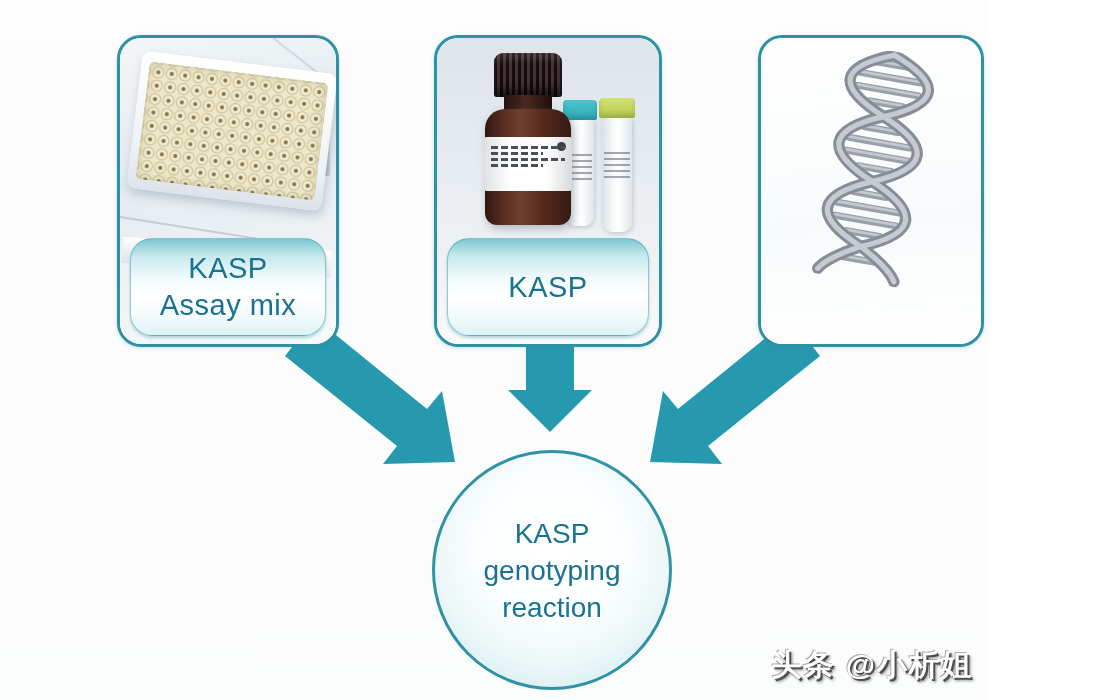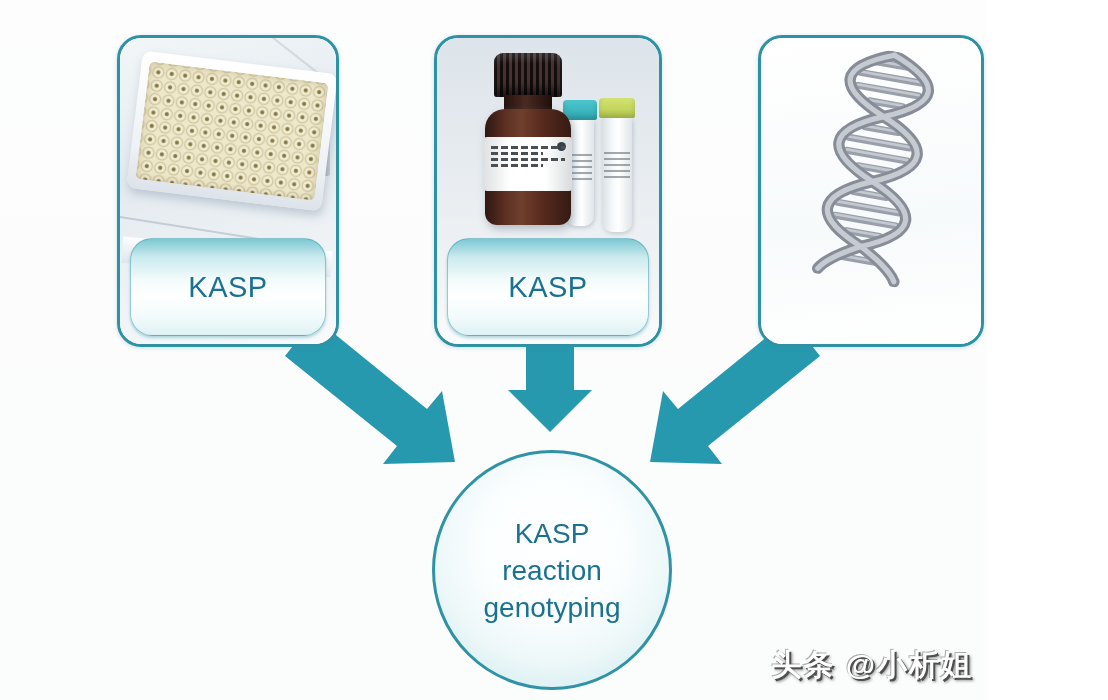--- a/index.html
+++ b/index.html
@@ -130,20 +130,21 @@
       <div class="zipper"></div>
       <div class="tray">
         <div class="plate"></div>
       </div>
       <div class="bagline b1"></div>
       <div class="bagline b3"></div>
       <div class="orangetag"></div>
     </div>
     <div class="plabel">
       <div class="ln">KASP</div>
+      <div class="ln">Assay mix</div>
     </div>
   </div>
 
   <div class="card card2">
     <div class="photo photo2">
       <div class="tube tube1">
         <div class="tcap"></div>
         <div class="tbody"></div>
       </div>
       <div class="tube tube2">
@@ -209,19 +210,19 @@
           <path d="M100,4 Q10,38 100,75 Q190,112 100,150 Q10,188 100,225 Q136,244 144,258" stroke="#878d98" stroke-width="13"></path>
           <path d="M100,4 Q190,38 100,75 Q10,112 100,150 Q190,188 100,225 Q64,244 56,258" stroke="#c6cad1" stroke-width="6"></path>
           <path d="M100,4 Q10,38 100,75 Q190,112 100,150 Q10,188 100,225 Q136,244 144,258" stroke="#c6cad1" stroke-width="6"></path>
         </g>
       </svg>
     </div>
   </div>
 
   <div class="circle">
     <div class="ln">KASP</div>
+    <div class="ln">genotyping</div>
     <div class="ln">reaction</div>
-    <div class="ln">genotyping</div>
   </div>
 
   <div class="watermark">头条 @小析姐</div>
 
 </div>
 
 </body></html>

